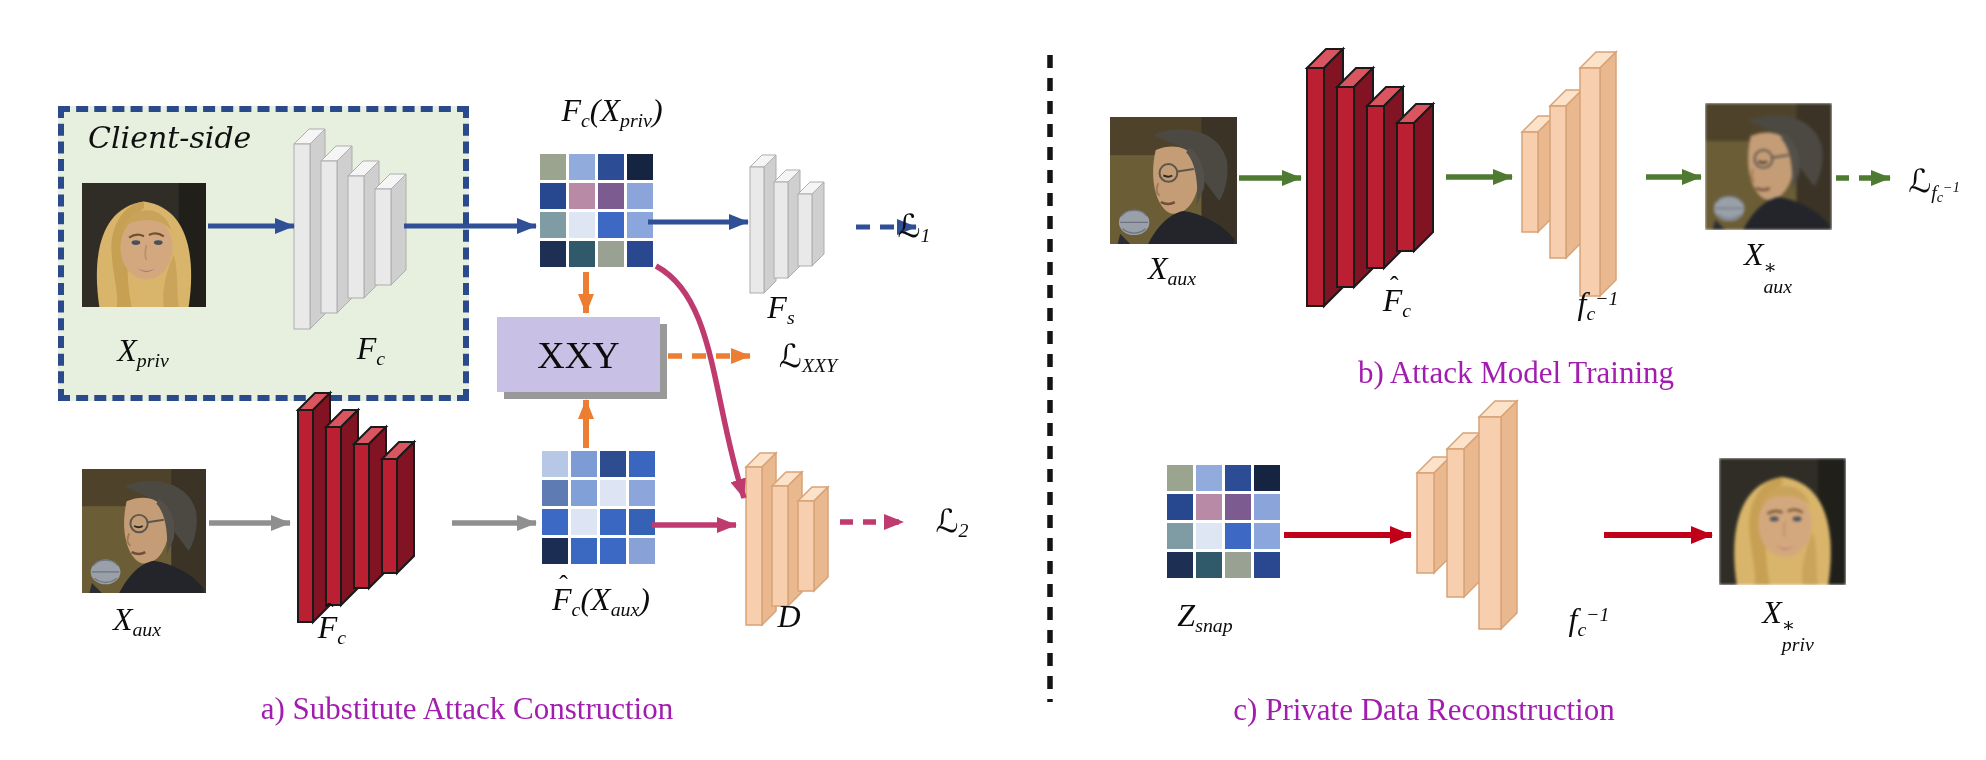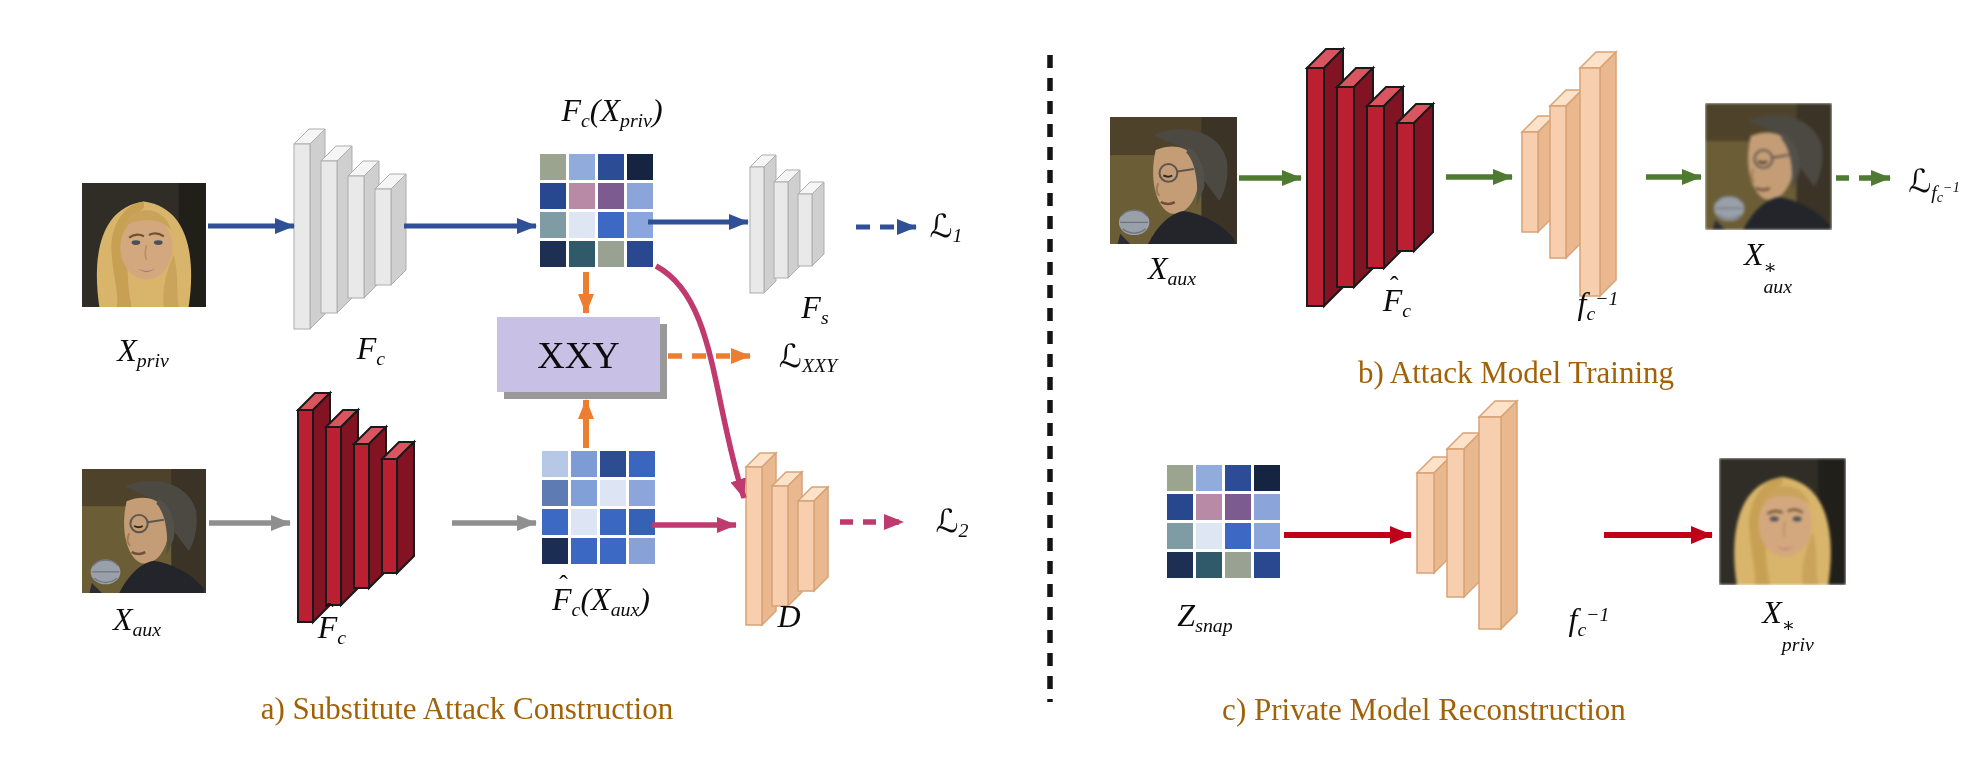--- a/index.html
+++ b/index.html
@@ -38,21 +38,21 @@
   .subwrap{font-size:0.62em;vertical-align:-0.35em;font-style:italic;}
   .subwrap sub{font-size:0.72em;vertical-align:-0.25em;}
   .subwrap sup{font-size:0.72em;vertical-align:0.5em;}
   .hatwrap{position:relative;display:inline-block;}
   .hat{position:absolute;left:58%;top:-0.44em;transform:translateX(-50%);
        font-style:normal;font-size:0.8em;color:#0c0c0c;}
   .stack{display:inline-flex;flex-direction:column;align-items:flex-start;
          vertical-align:-0.45em;font-size:0.62em;line-height:0.95;}
   .stack .s-sup{font-style:normal;}
   .caption{position:absolute;transform:translate(-50%,-50%);white-space:nowrap;
-           font-family:"Liberation Serif",serif;font-size:31px;font-style:normal;color:#a16207;}
+           font-family:"Liberation Serif",serif;font-size:31px;font-style:normal;color:#a21caf;}
 
   .stack-svg{position:absolute;}
   .stack-svg svg{display:block;}
   .arrow-layer{position:absolute;left:0;top:0;pointer-events:none;}
 </style>
 </head>
 <body>
 
 <div class="canvas">
 
@@ -86,20 +86,23 @@
         <path d="M38,52 q-3,7 1,10" stroke="#a07a55" stroke-width="1.5" fill="none"></path>
         <path d="M40,67 q6,3 11,0" stroke="#6f4f3a" stroke-width="2" fill="none"></path>
         <path d="M58,74 C72,76 88,84 98,96 L98,100 L30,100 C36,88 46,76 58,74 Z" fill="#23252b"></path>
         <ellipse cx="19" cy="83" rx="12" ry="10" fill="#99a0a9"></ellipse>
         <path d="M9,78 a12,10 0 0 1 20,0 M8,83 h22 M10,88 a12,10 0 0 0 18,0" stroke="#6e747d" stroke-width="1" fill="none"></path>
         <path d="M8,92 L16,100 L6,100 Z" fill="#2b2d33"></path>
       </symbol>
     </defs>
   </svg>
 
+  <div class="client-box">
+    <div class="client-label">Client-side</div>
+  </div>
 
   <div class="face" style="left:82px;top:183px;width:124px;height:124px">
     <svg viewBox="0 0 100 100" preserveAspectRatio="none">
         <use href="#sym-woman"></use>
       </svg>
   </div>
 
   <div class="stack-svg" style="left:290px;top:112px">
     <svg width="125" height="245" viewBox="0 0 125 245" fill="#e9e9e9" stroke="#adadad" stroke-width="1">
       <path d="M4,32 L19,17 L35,17 L20,32 Z" fill="#f5f5f5"></path>
@@ -346,25 +349,25 @@
   </div>
 
   <div class="var" style="left:143px;top:352px">
     <span>X</span><sub>priv</sub>
   </div>
 
   <div class="var" style="left:371px;top:350px">
     <span>F</span><sub>c</sub>
   </div>
 
-  <div class="var" style="left:815px;top:309px">
+  <div class="var" style="left:781px;top:309px">
     <span>F</span><sub>s</sub>
   </div>
 
-  <div class="var" style="left:946px;top:227px">
+  <div class="var" style="left:914px;top:227px">
     <span class="lscript">ℒ</span><sub>1</sub>
   </div>
 
   <div class="var" style="left:808px;top:357px">
     <span class="lscript">ℒ</span><sub>XXY</sub>
   </div>
 
   <div class="var" style="left:137px;top:621px">
     <span>X</span><sub>aux</sub>
   </div>
@@ -420,15 +423,15 @@
     <span>f</span><sub>c</sub><sup>−1</sup>
   </div>
 
   <div class="var" style="left:1788px;top:624px">
     <span>X</span><span class="stack">
         <span class="s-sup">∗</span>
         <span class="s-sub">priv</span>
       </span>
   </div>
 
-  <div class="caption" style="left:1424px;top:710px">c) Private Model Reconstruction</div>
+  <div class="caption" style="left:1424px;top:710px">c) Private Data Reconstruction</div>
 
 </div>
 
 </body></html>

